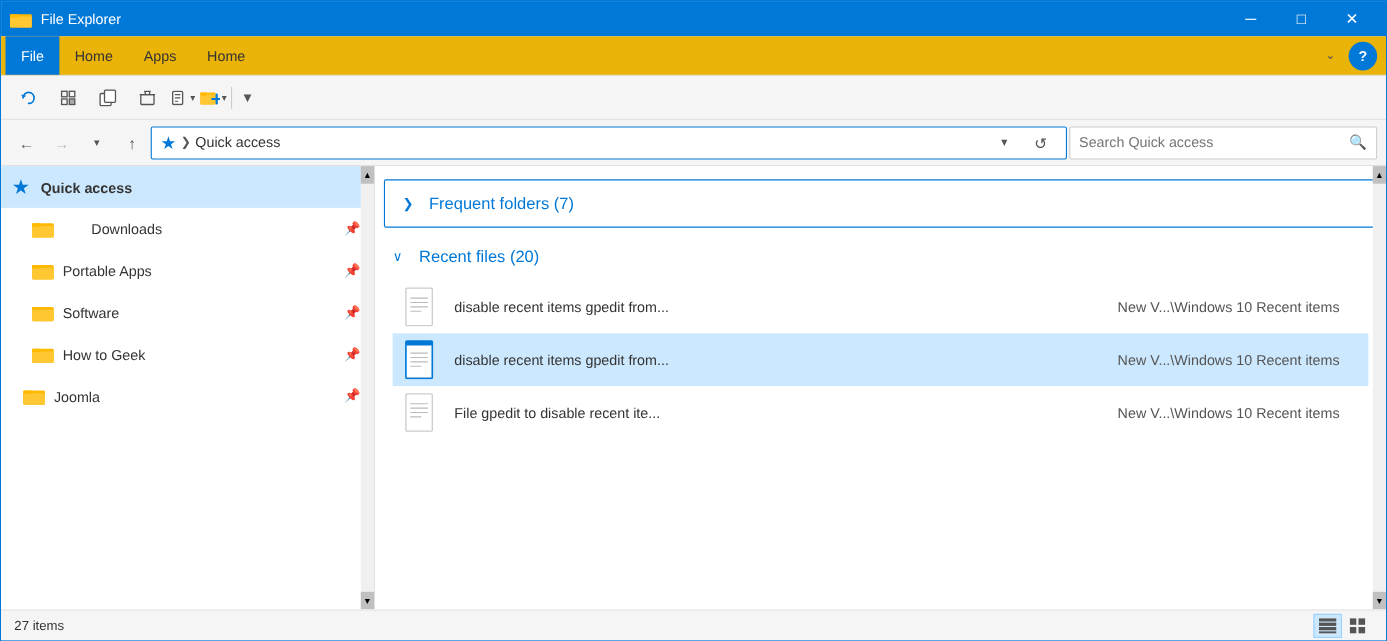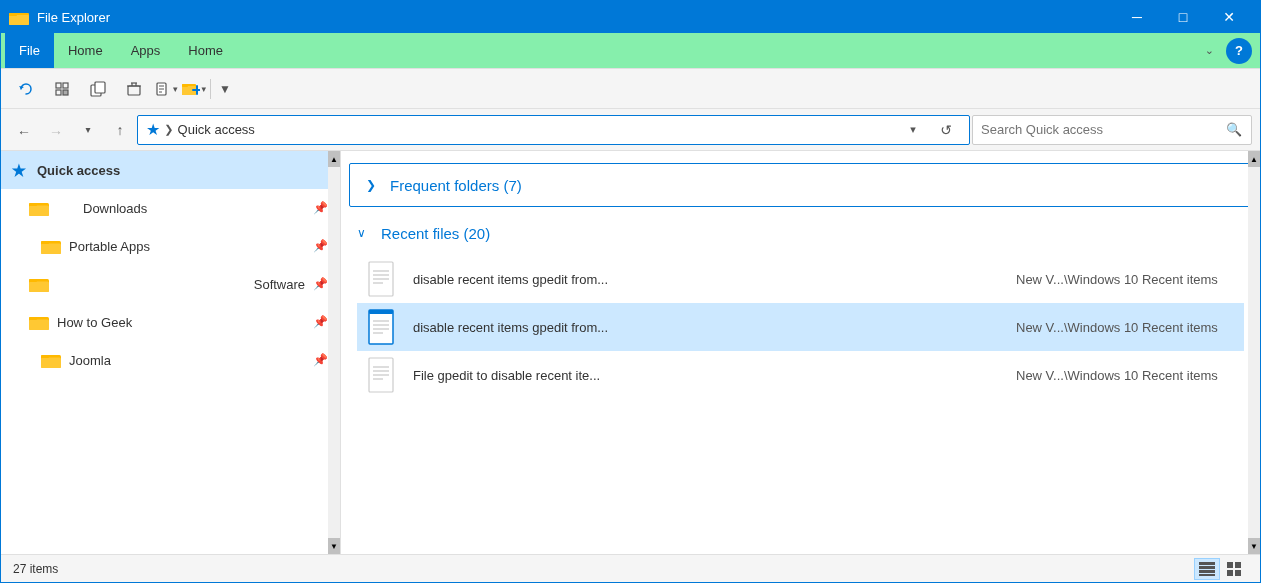--- a/index.html
+++ b/index.html
@@ -54,21 +54,21 @@
       color: white;
       font-size: 14px;
       cursor: pointer;
       display: flex;
       align-items: center;
       justify-content: center;
     }
 
     
     .menu-bar {
-      background: #86efac;
+      background: #eab308;
       height: 36px;
       display: flex;
       align-items: center;
       padding: 0 4px;
       border-bottom: 1px solid #e0e0e0;
       flex-shrink: 0;
     }
     .menu-item {
       padding: 6px 14px;
       cursor: pointer;
@@ -506,51 +506,51 @@
       <div class="sidebar-item" style="padding-left:28px;gap:34px;">
         <svg class="folder-svg" viewBox="0 0 20 16">
           <rect x="0" y="3" width="20" height="13" rx="1.5" fill="#FFB900"></rect>
           <rect x="0" y="5.5" width="20" height="10.5" rx="1.5" fill="#FFC833"></rect>
           <rect x="0" y="3" width="8" height="3" rx="1" fill="#FFB900"></rect>
         </svg>
         <span class="sidebar-label">Downloads</span>
         <span class="pin-icon">📌</span>
       </div>
 
-      <div class="sidebar-item" style="padding-left:40px;justify-content:space-between;">
+      <div class="sidebar-item" style="padding-left:28px;justify-content:space-between;">
         <svg class="folder-svg" viewBox="0 0 20 16">
           <rect x="0" y="3" width="20" height="13" rx="1.5" fill="#FFB900"></rect>
           <rect x="0" y="5.5" width="20" height="10.5" rx="1.5" fill="#FFC833"></rect>
           <rect x="0" y="3" width="8" height="3" rx="1" fill="#FFB900"></rect>
         </svg>
         <span class="sidebar-label">Portable Apps</span>
-        <span class="pin-icon">📌</span>
-      </div>
-
-      <div class="sidebar-item" style="padding-left:28px;text-align:right;">
-        <svg class="folder-svg" viewBox="0 0 20 16">
-          <rect x="0" y="3" width="20" height="13" rx="1.5" fill="#FFB900"></rect>
-          <rect x="0" y="5.5" width="20" height="10.5" rx="1.5" fill="#FFC833"></rect>
-          <rect x="0" y="3" width="8" height="3" rx="1" fill="#FFB900"></rect>
-        </svg>
-        <span class="sidebar-label">Software</span>
         <span class="pin-icon">📌</span>
       </div>
 
       <div class="sidebar-item" style="padding-left:28px;">
         <svg class="folder-svg" viewBox="0 0 20 16">
           <rect x="0" y="3" width="20" height="13" rx="1.5" fill="#FFB900"></rect>
           <rect x="0" y="5.5" width="20" height="10.5" rx="1.5" fill="#FFC833"></rect>
           <rect x="0" y="3" width="8" height="3" rx="1" fill="#FFB900"></rect>
         </svg>
+        <span class="sidebar-label">Software</span>
+        <span class="pin-icon">📌</span>
+      </div>
+
+      <div class="sidebar-item" style="padding-left:28px;">
+        <svg class="folder-svg" viewBox="0 0 20 16">
+          <rect x="0" y="3" width="20" height="13" rx="1.5" fill="#FFB900"></rect>
+          <rect x="0" y="5.5" width="20" height="10.5" rx="1.5" fill="#FFC833"></rect>
+          <rect x="0" y="3" width="8" height="3" rx="1" fill="#FFB900"></rect>
+        </svg>
         <span class="sidebar-label">How to Geek</span>
         <span class="pin-icon">📌</span>
       </div>
 
-      <div class="sidebar-item" style="padding-left:40px;">
+      <div class="sidebar-item" style="padding-left:20px;">
         <svg class="folder-svg" viewBox="0 0 20 16">
           <rect x="0" y="3" width="20" height="13" rx="1.5" fill="#FFB900"></rect>
           <rect x="0" y="5.5" width="20" height="10.5" rx="1.5" fill="#FFC833"></rect>
           <rect x="0" y="3" width="8" height="3" rx="1" fill="#FFB900"></rect>
         </svg>
         <span class="sidebar-label">Joomla</span>
         <span class="pin-icon">📌</span>
       </div>
 
       <div style="position:absolute;right:0;top:0;bottom:0;width:12px;background:#f0f0f0;">

